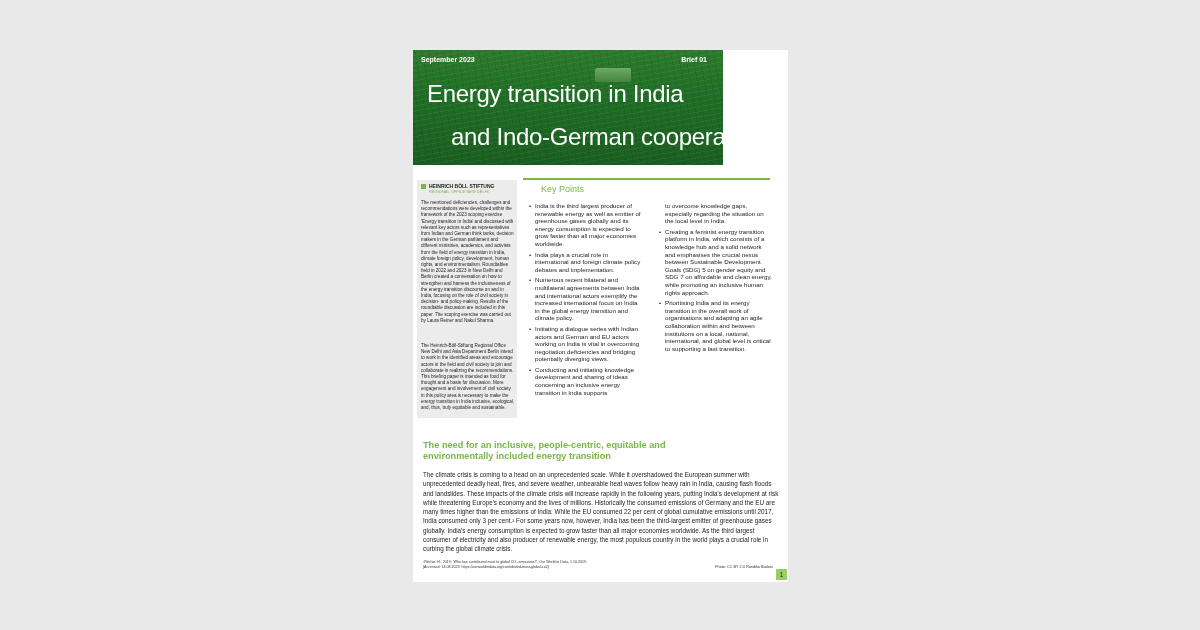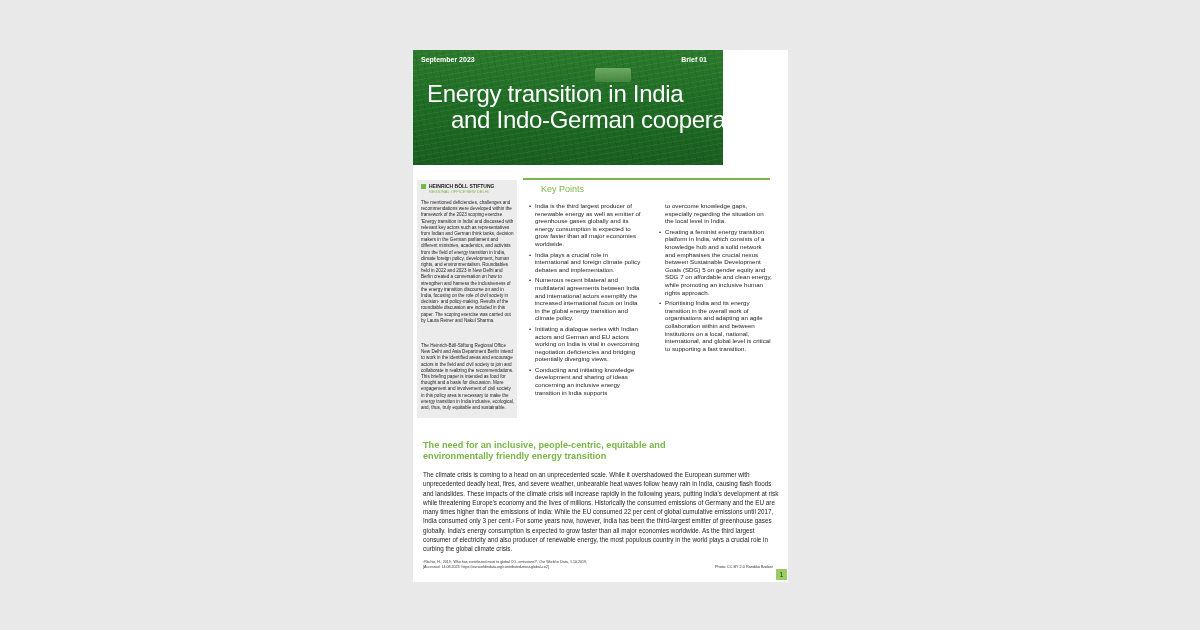--- a/index.html
+++ b/index.html
@@ -38,21 +38,21 @@
   }
   .cover .brief {
     position: absolute; right: 16px; top: 6px;
     font-size: 7px; font-weight: bold; color: #ffffff;
   }
   .cover .title1 {
     position: absolute; left: 14px; top: 30px;
     font-size: 24px; color: #ffffff; letter-spacing: -0.3px; white-space: nowrap;
   }
   .cover .title2 {
-    position: absolute; left: 38px; top: 56px;
+    position: absolute; left: 38px; top: 73px;
     font-size: 24px; color: #ffffff; letter-spacing: -0.3px; white-space: nowrap;
   }
   .cover .subtitle {
     position: absolute; left: 46px; top: 88px;
     font-size: 12.5px; color: #ffffff; white-space: nowrap;
   }
   .sidebar {
     position: absolute; left: 4px; top: 130px;
     width: 100px; height: 238px;
     background: #ececec;
@@ -156,19 +156,19 @@
   </div>
 
   <div class="kp-col kp-right">
     <div class="cont">to overcome knowledge gaps, especially regarding the situation on the local level in India.</div>
     <ul>
       <li>Creating a feminist energy transition platform in India, which consists of a knowledge hub and a solid network and emphasises the crucial nexus between Sustainable Development Goals (SDG) 5 on gender equity and SDG 7 on affordable and clean energy, while promoting an inclusive human rights approach.</li>
       <li>Prioritising India and its energy transition in the overall work of organisations and adapting an agile collaboration within and between institutions on a local, national, international, and global level is critical to supporting a fast transition.</li>
     </ul>
   </div>
 
-  <div class="section-heading">The need for an inclusive, people-centric, equitable and environmentally friendly energy transition</div>
+  <div class="section-heading">The need for an inclusive, people-centric, equitable and environmentally included energy transition</div>
   <div class="body-text">The climate crisis is coming to a head on an unprecedented scale. While it overshadowed the European summer with unprecedented deadly heat, fires, and severe weather, unbearable heat waves follow heavy rain in India, causing flash floods and landslides. These impacts of the climate crisis will increase rapidly in the following years, putting India's development at risk while threatening Europe's economy and the lives of millions. Historically the consumed emissions of Germany and the EU are many times higher than the emissions of India: While the EU consumed 22 per cent of global cumulative emissions until 2017, India consumed only 3 per cent.¹ For some years now, however, India has been the third-largest emitter of greenhouse gases globally. India's energy consumption is expected to grow faster than all major economies worldwide. As the third largest consumer of electricity and also producer of renewable energy, the most populous country in the world plays a crucial role in curbing the global climate crisis.</div>
 
   <div class="footnote">¹Ritchie, H., 2019, 'Who has contributed most to global CO₂ emissions?', Our World in Data, 1.10.2019, [Accessed: 14.08.2023: https://ourworldindata.org/contributed-most-global-co2]</div>
   <div class="credit">Photo: CC BY 2.0 Randika Badani</div>
   <div class="pagenum">1</div>
 </div>
 
 </body></html>

